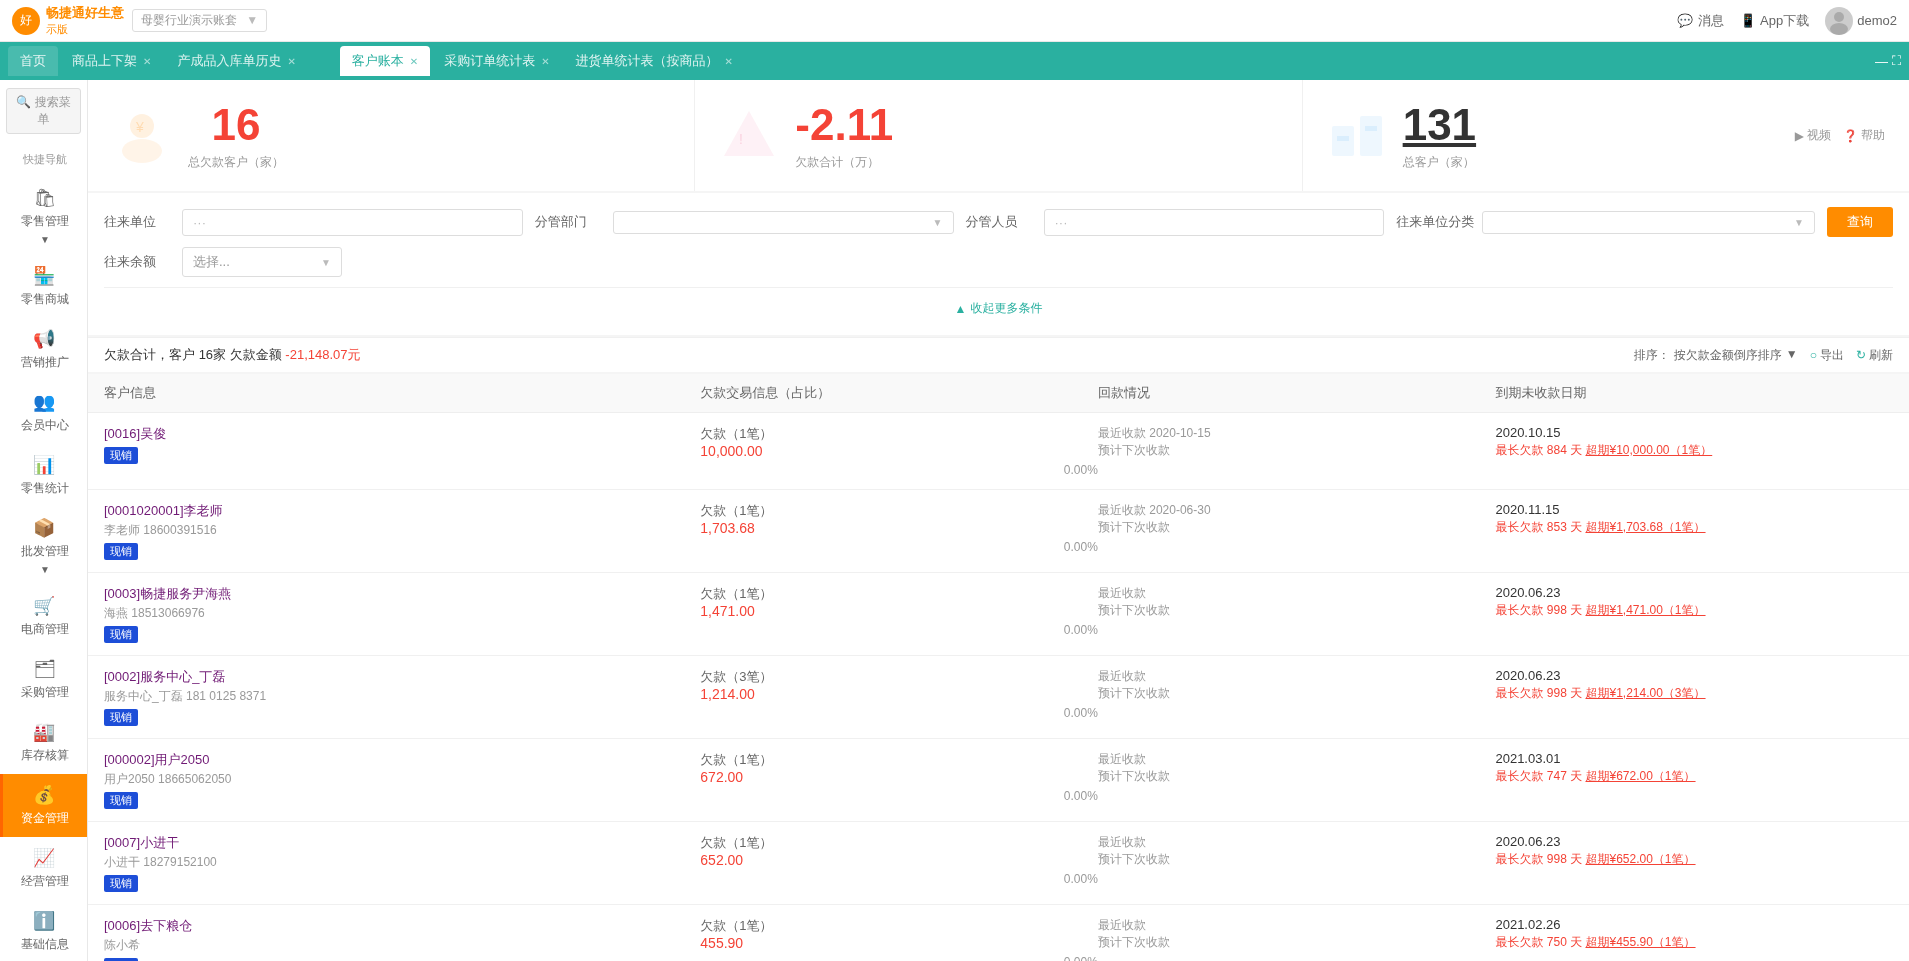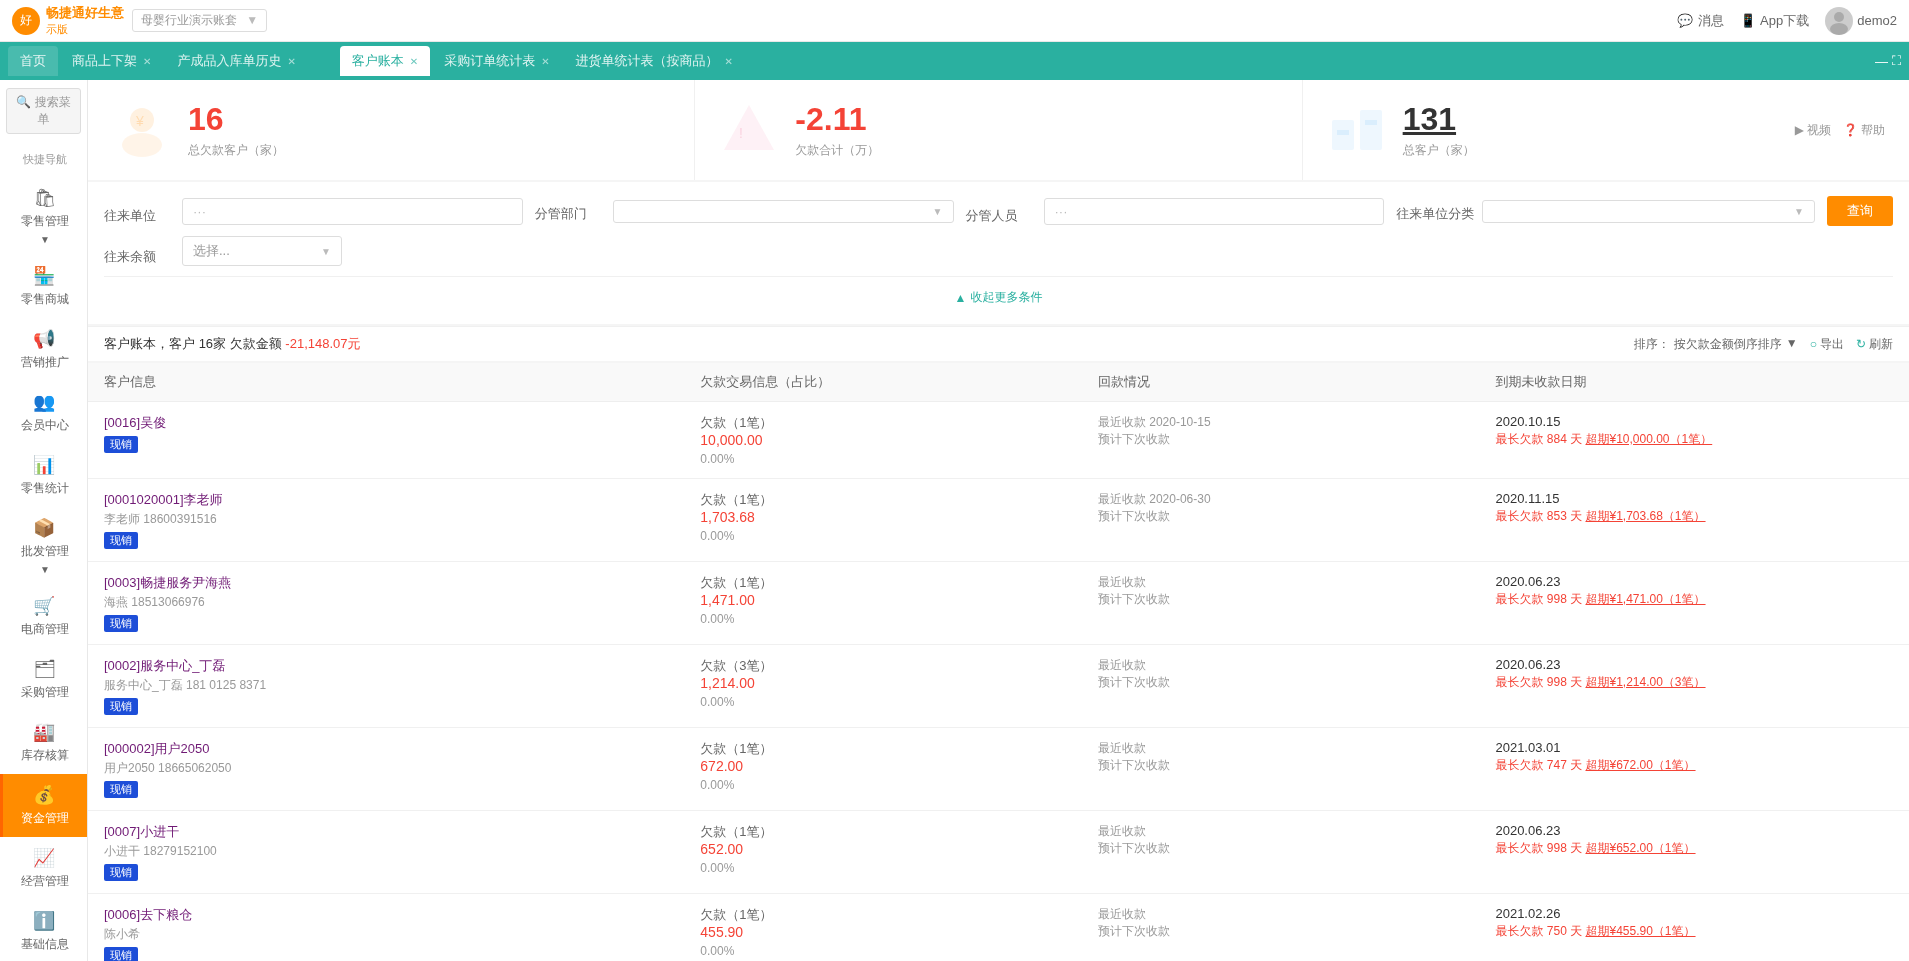--- a/index.html
+++ b/index.html
@@ -37,31 +37,31 @@
 
     
     .content { flex: 1; overflow: auto; background: #f5f5f5; }
 
     
     .stats-row { display: flex; background: #fff; margin-bottom: 2px; }
     .stat-card { flex: 1; display: flex; align-items: center; padding: 20px 24px; gap: 16px; border-right: 1px solid #f0f0f0; }
     .stat-card:last-child { border-right: none; }
     .stat-icon { width: 60px; height: 60px; opacity: 0.3; display: flex; align-items: center; justify-content: center; }
     .stat-info { display: flex; flex-direction: column; }
-    .stat-number { font-size: 32px; font-weight: bold; }
+    .stat-number { font-size: 44px; font-weight: bold; text-align: center; }
     .stat-number.red { color: #f44336; }
     .stat-number.dark { color: #333; text-decoration: underline; }
     .stat-label { font-size: 12px; color: #999; margin-top: 4px; }
     .stat-card-actions { margin-left: auto; display: flex; gap: 12px; align-items: flex-start; }
     .stat-action-btn { font-size: 12px; color: #999; display: flex; align-items: center; gap: 3px; cursor: pointer; }
 
     
     .filter-area { background: #fff; padding: 14px 16px; margin-bottom: 2px; }
     .filter-row { display: flex; align-items: center; gap: 12px; margin-bottom: 10px; }
-    .filter-item { display: flex; align-items: flex-end; gap: 8px; flex: 1; }
+    .filter-item { display: flex; align-items: center; gap: 8px; flex: 1; }
     .filter-label { color: #666; font-size: 13px; white-space: nowrap; min-width: 70px; }
     .filter-input { flex: 1; border: 1px solid #ddd; border-radius: 3px; padding: 5px 10px; font-size: 13px; color: #333; display: flex; align-items: center; justify-content: space-between; cursor: pointer; }
     .filter-input .dots { color: #bbb; }
     .filter-select { flex: 1; border: 1px solid #ddd; border-radius: 3px; padding: 5px 10px; font-size: 13px; color: #333; display: flex; align-items: center; justify-content: space-between; cursor: pointer; }
     .filter-select .arrow { color: #bbb; font-size: 10px; }
     .search-btn { background: #ff8c00; color: white; border: none; border-radius: 3px; padding: 6px 20px; font-size: 13px; cursor: pointer; white-space: nowrap; }
     .collapse-btn { display: flex; align-items: center; justify-content: center; gap: 4px; color: #2ab0a0; font-size: 12px; cursor: pointer; padding: 4px; }
 
     
     .results-bar { background: #fff; padding: 8px 16px; display: flex; align-items: center; justify-content: space-between; border-top: 1px solid #f0f0f0; }
@@ -77,21 +77,21 @@
     .table-header > div { flex: 1; }
     .table-header > div:first-child { flex: 1.5; }
     .table-row { display: flex; padding: 12px 16px; border-bottom: 1px solid #f0f0f0; align-items: flex-start; }
     .table-col { flex: 1; font-size: 13px; }
     .table-col:first-child { flex: 1.5; }
     .customer-name-link { color: #701a75; cursor: pointer; text-decoration: none; font-size: 13px; }
     .customer-phone { color: #999; font-size: 12px; margin-top: 2px; }
     .customer-tag { display: inline-block; background: #1d4ed8; color: white; font-size: 11px; padding: 1px 6px; border-radius: 2px; margin-top: 4px; }
     .debt-count { color: #666; font-size: 13px; }
     .debt-amount { color: #f44336; font-size: 14px; font-weight: 500; cursor: pointer; }
-    .debt-percent { color: #999; font-size: 12px; margin-top: 4px; }
+    .debt-percent { color: #999; font-size: 12px; margin-top: 4px; text-align: right; }
     .due-date-main { color: #333; font-size: 13px; }
     .overdue-text { color: #f44336; font-size: 12px; margin-top: 2px; }
     .overdue-link { color: #f44336; text-decoration: underline; cursor: pointer; }
     .recent-collect { color: #999; font-size: 12px; }
     .next-collect { color: #999; font-size: 12px; }
 
     
     ::-webkit-scrollbar { width: 6px; height: 6px; }
     ::-webkit-scrollbar-track { background: #f1f1f1; }
     ::-webkit-scrollbar-thumb { background: #ccc; border-radius: 3px; }
@@ -328,21 +328,21 @@
       <div style="display:flex;justify-content:center;border-top:1px solid #f0f0f0;padding-top:8px;">
         <div class="collapse-btn">
           <span>▲</span>
           <span>收起更多条件</span>
         </div>
       </div>
     </div>
 
     <div class="results-bar">
       <div class="results-info">
-        <span>客户账本，客户</span>
+        <span>欠款合计，客户</span>
         <span style="color:#333;font-weight:500;">16家</span>
         <span>欠款金额</span>
         <span style="color:#f44336;">-21,148.07元</span>
       </div>
       <div class="results-actions">
         <div class="sort-selector">
           <span>排序：</span>
           <span>按欠款金额倒序排序</span>
           <span>▼</span>
         </div>

